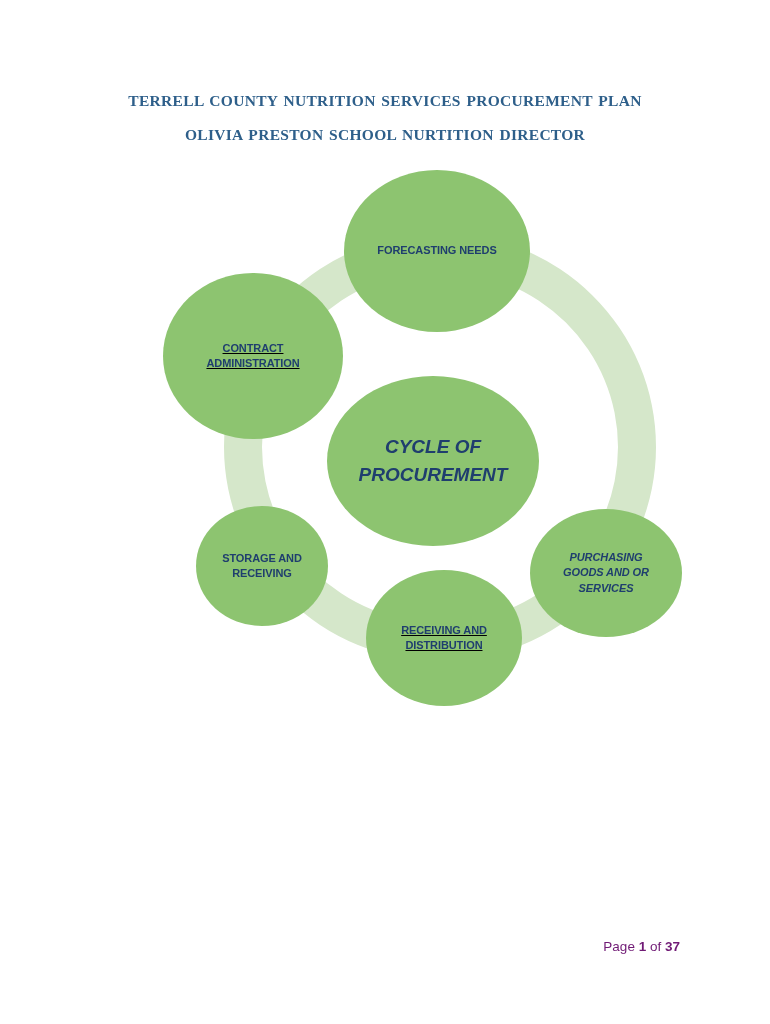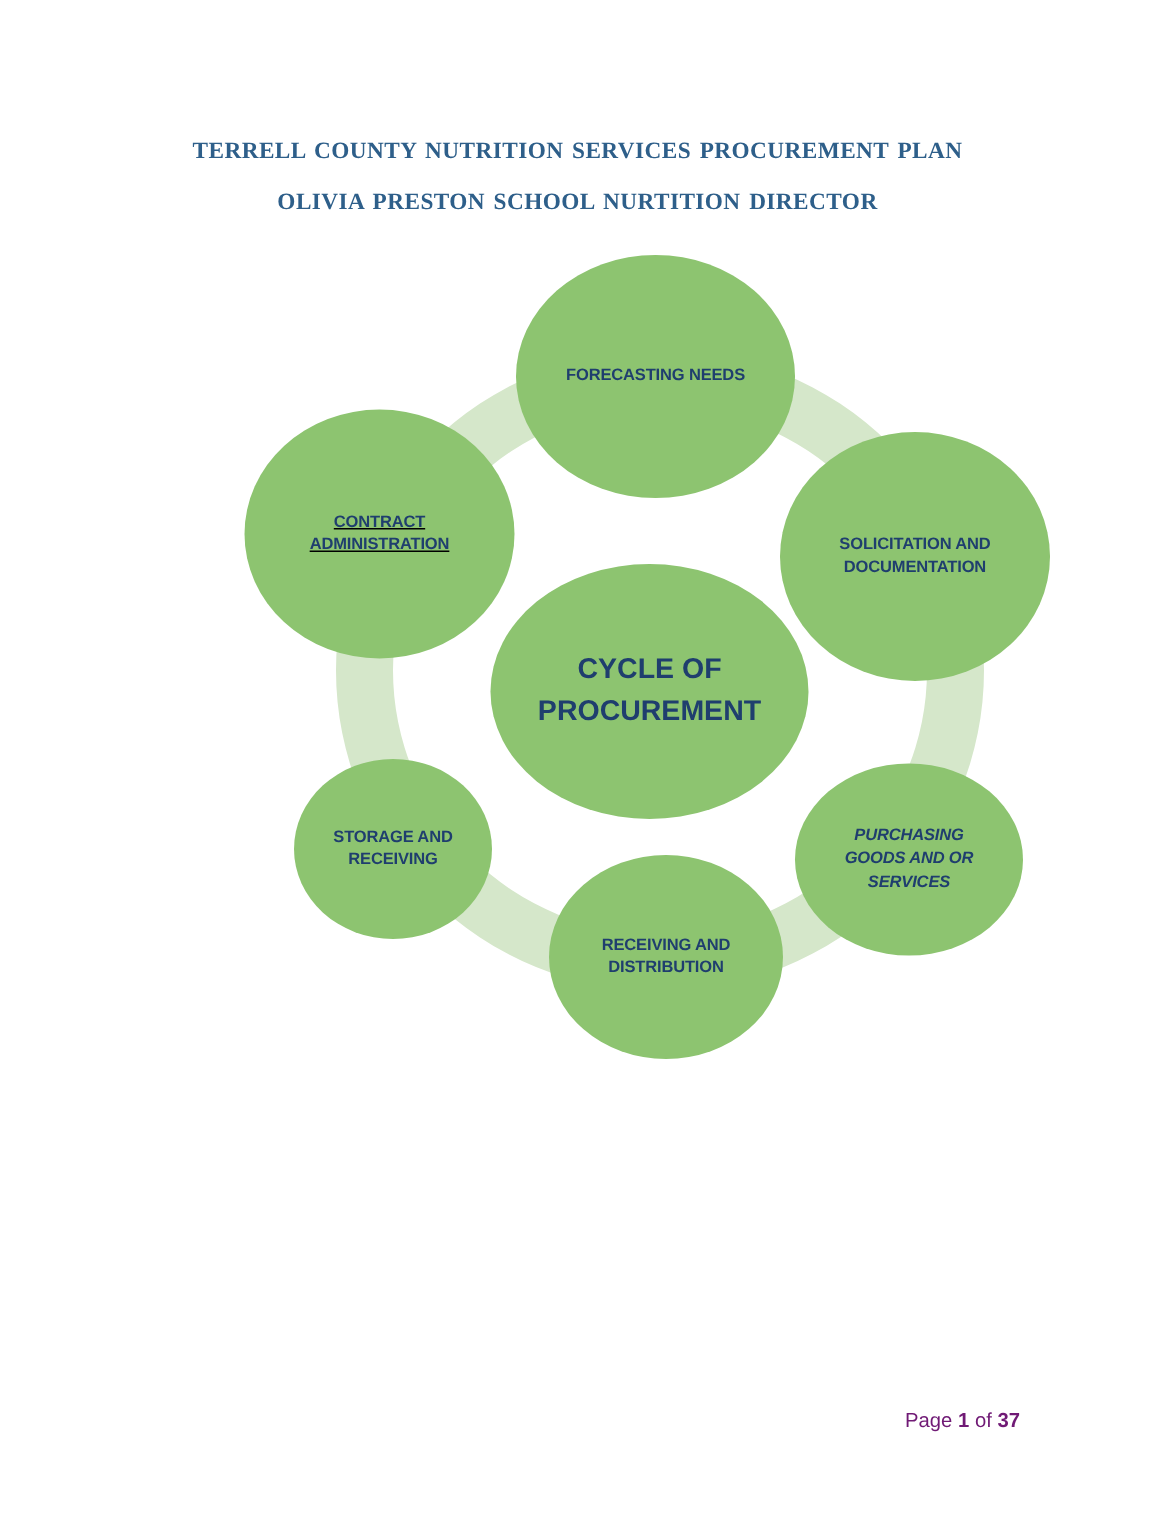--- a/index.html
+++ b/index.html
@@ -83,24 +83,24 @@
     font-weight: bold;
     font-size: 19px;
     line-height: 1.45;
     color: #1F3E6E;
     white-space: pre-line;
   }
   
   .node-forecasting      { left: 300px; top: 170px; width: 186px; height: 162px; }
   .node-contract         { left: 119px; top: 273px; width: 180px; height: 166px; text-decoration: underline; }
   .node-solicitation     { left: 476px; top: 288px; width: 180px; height: 166px; }
-  .node-cycle-center     { left: 283px; top: 376px; width: 212px; height: 170px; }
+  .node-cycle-center     { left: 283px; top: 376px; width: 212px; height: 170px; font-style: italic; }
   .node-purchasing       { left: 486px; top: 509px; width: 152px; height: 128px; font-style: italic; }
   .node-storage          { left: 152px; top: 506px; width: 132px; height: 120px; }
-  .node-receiving        { left: 322px; top: 570px; width: 156px; height: 136px; }
+  .node-receiving        { left: 322px; top: 570px; width: 156px; height: 136px; text-decoration: underline; }
 
   
   .footer {
     position: absolute;
     top: 939px;
     right: 90px;
     font-size: 13.5px;
     color: #701a75;
     font-family: "Liberation Sans", sans-serif;
   }
@@ -122,24 +122,20 @@
 
     <div class="node node-forecasting">
       <span class="node-label">FORECASTING NEEDS</span>
     </div>
 
     <div class="node node-contract">
       <span class="node-label">CONTRACT
 ADMINISTRATION</span>
     </div>
 
-    <div class="node node-solicitation">
-      <span class="node-label">SOLICITATION AND
-DOCUMENTATION</span>
-    </div>
 
     <div class="node node-cycle-center node-center">
       <span class="center-label">CYCLE OF
 PROCUREMENT</span>
     </div>
 
     <div class="node node-purchasing">
       <span class="node-label">PURCHASING
 GOODS AND OR
 SERVICES</span>

